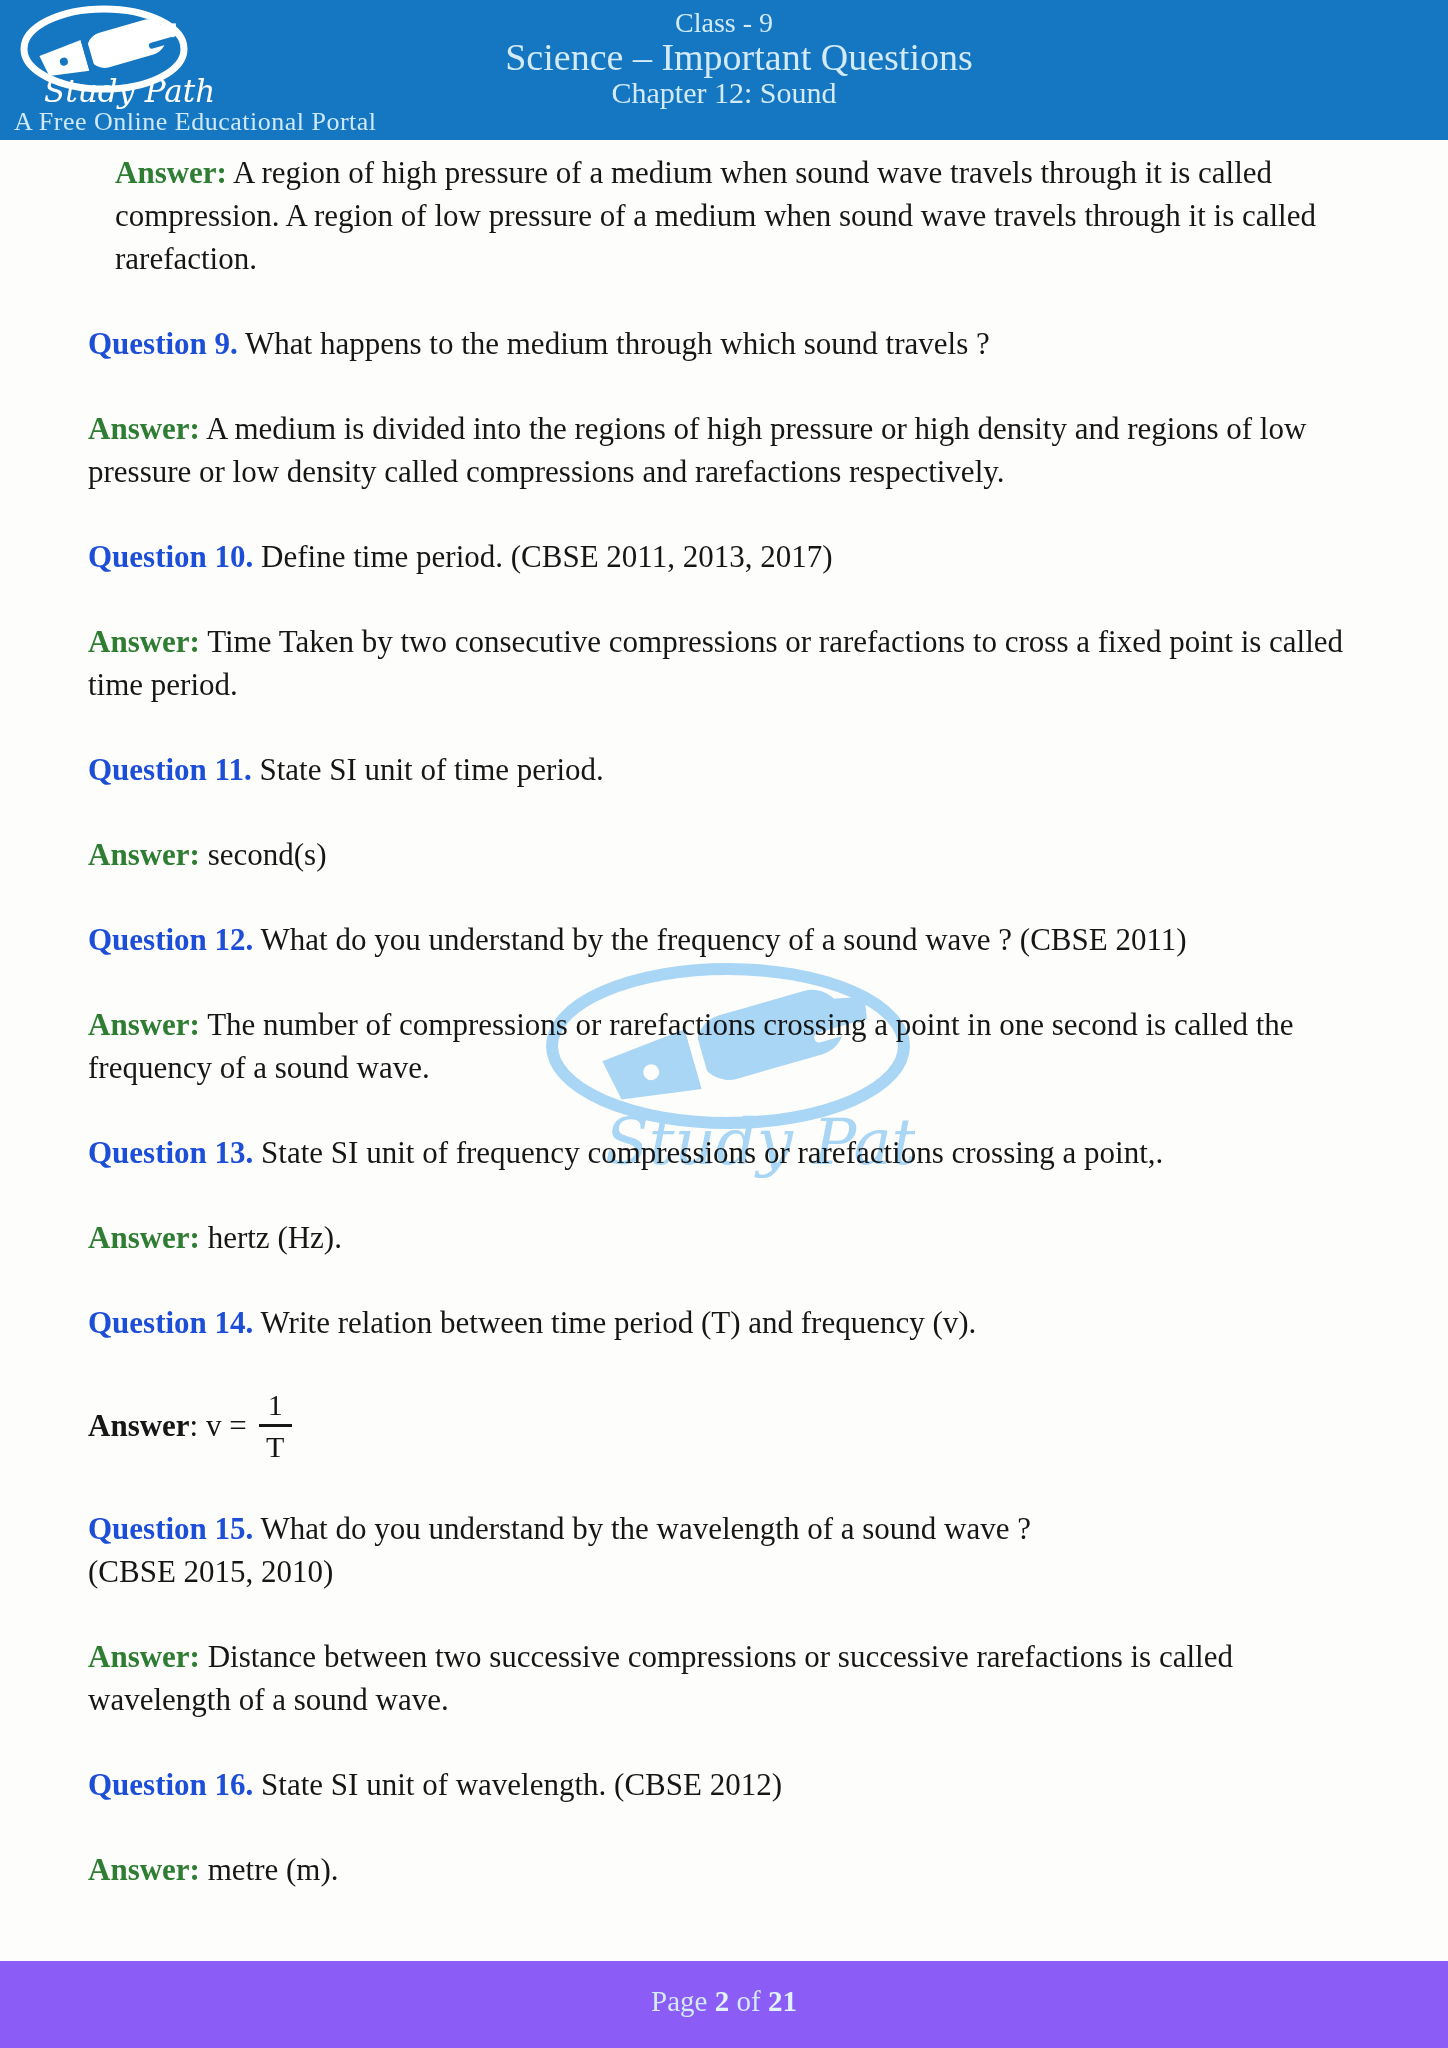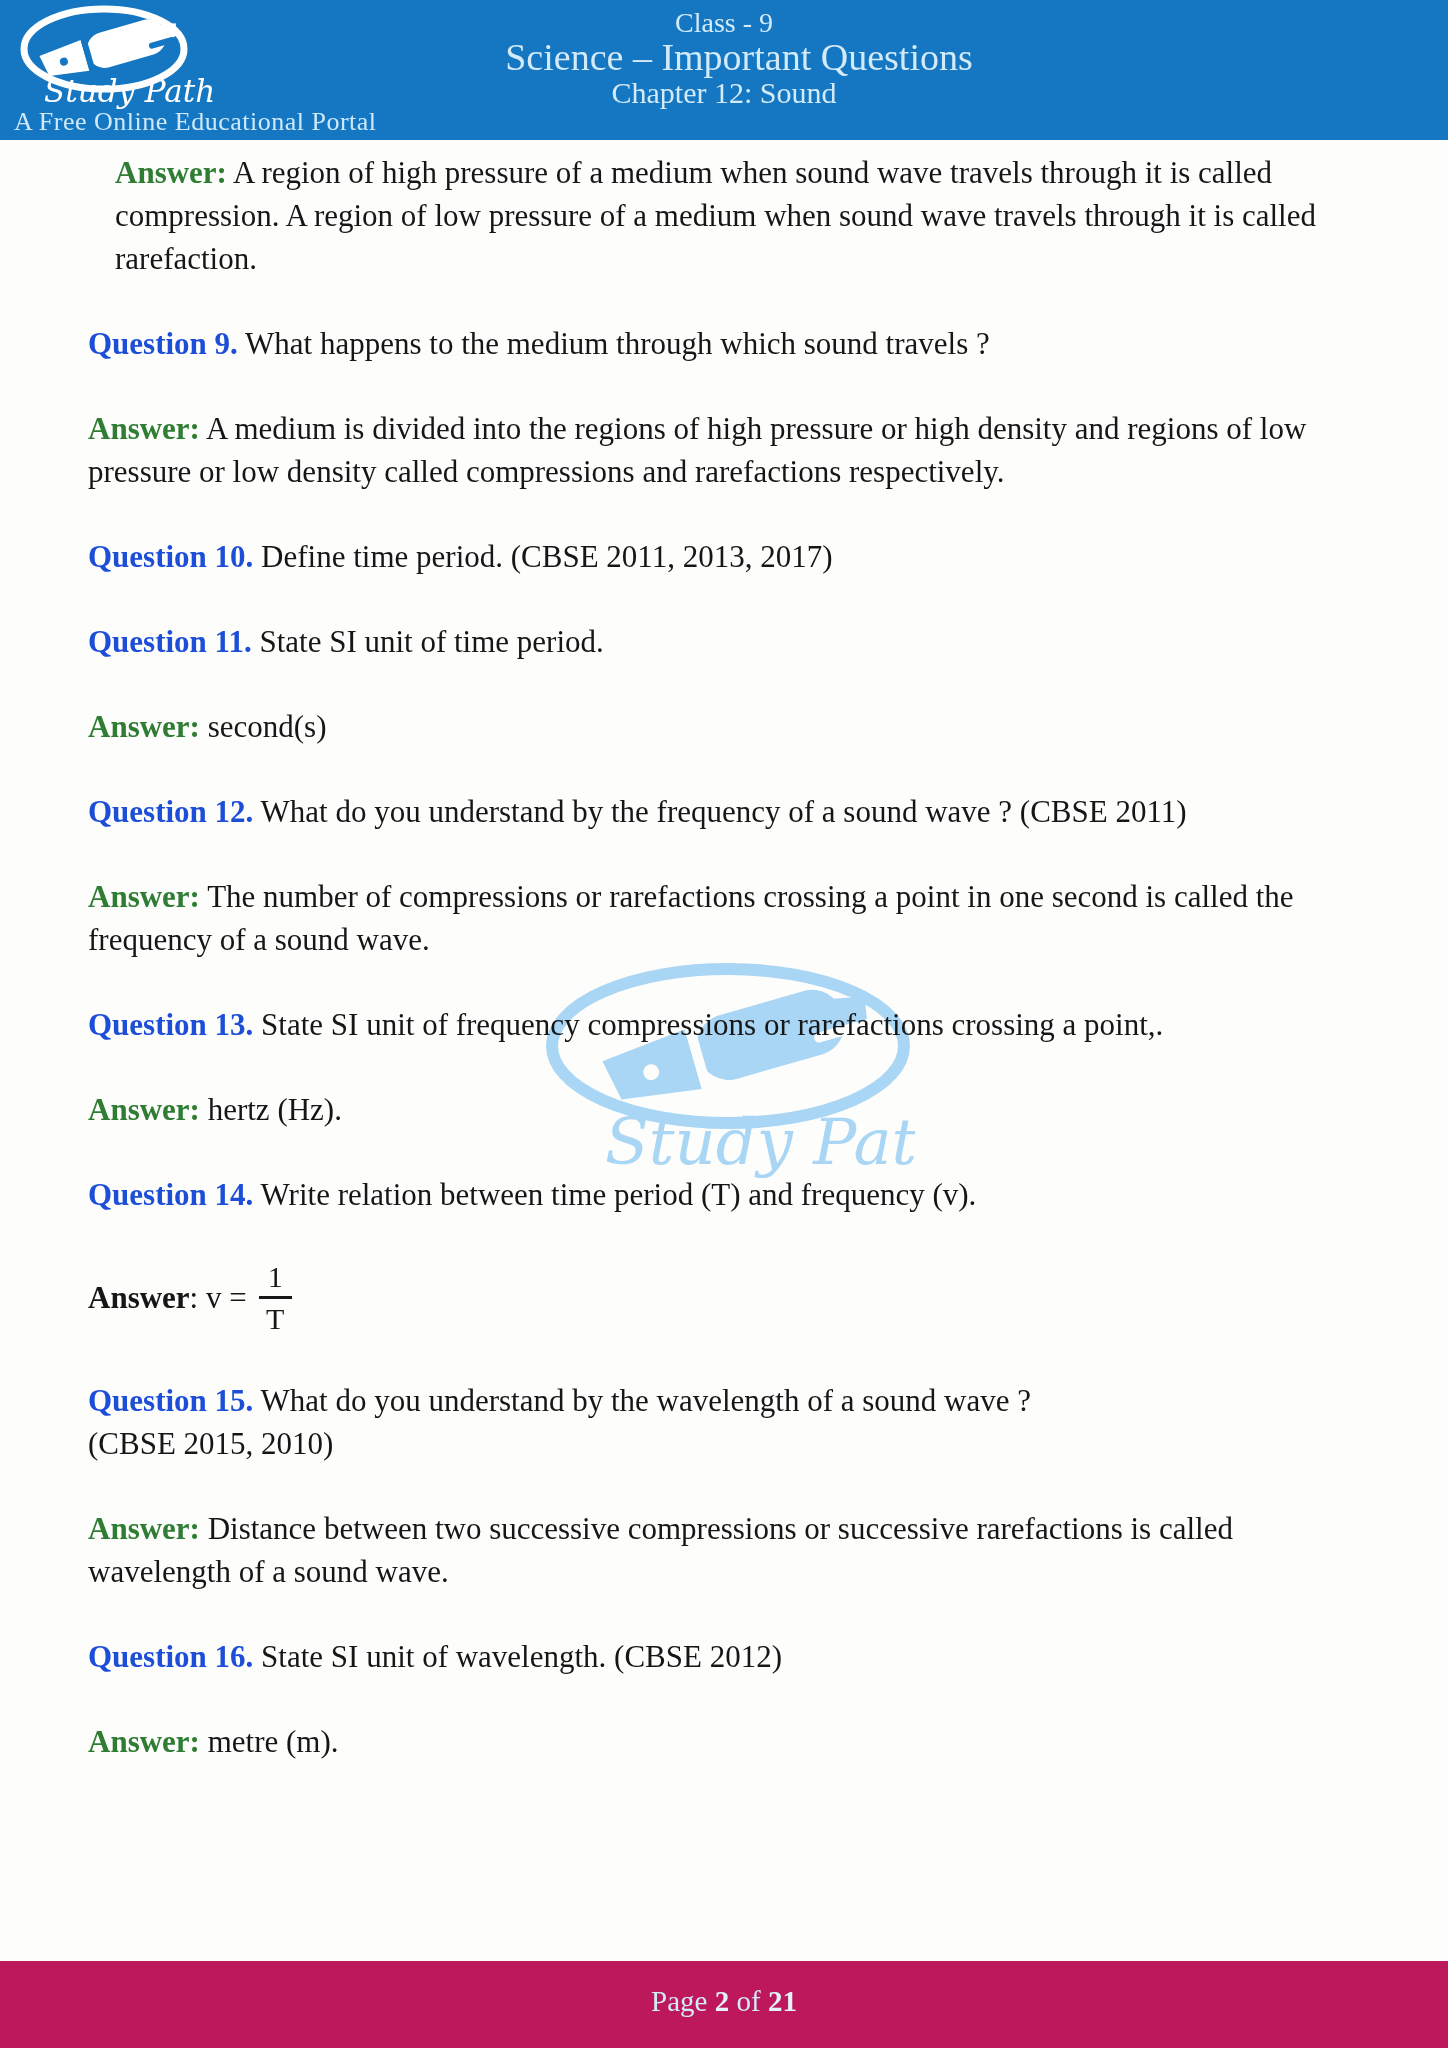--- a/index.html
+++ b/index.html
@@ -43,21 +43,21 @@
   .lhs{margin-right:12px;}
   .frac{
     display:inline-flex;flex-direction:column;align-items:center;
     font-size:30px;line-height:37px;vertical-align:middle;
   }
   .frac .num{border-bottom:3px solid #161616;padding:0 9px 1px 9px;}
   .frac .den{padding-top:1px;}
   
   footer{
     position:absolute;left:0;right:0;bottom:0;height:87px;box-sizing:border-box;
-    background:#be185d;color:#d3eaf8;text-align:center;
+    background:#8b5cf6;color:#d3eaf8;text-align:center;
     font-size:29px;padding-top:24px;z-index:3;
   }
   footer b{font-weight:bold;color:#e3f2fc;}
 </style>
 </head>
 <body>
 
 <header>
   <div class="logo-wrap">
     <svg class="logo-svg" width="214" height="108" viewBox="0 0 214 108">
@@ -94,20 +94,21 @@
     </g>
     <text x="62" y="202" font-size="64" font-style="italic" font-family="DejaVu Serif, serif" fill="#a9d6f4">Study Path</text>
   </svg>
 </div>
 
 <main>
     <p class="answer"><b class="alabel">Answer:</b> <span>A region of high pressure of a medium when sound wave travels through it is called compression. A region of low pressure of a medium when sound wave travels through it is called rarefaction.</span></p>
     <p class="question"><b class="qlabel">Question 9.</b> <span>What happens to the medium through which sound travels ?</span></p>
     <p class="answer"><b class="alabel">Answer:</b> <span>A medium is divided into the regions of high pressure or high density and regions of low pressure or low density called compressions and rarefactions respectively.</span></p>
     <p class="question"><b class="qlabel">Question 10.</b> <span>Define time period. (CBSE 2011, 2013, 2017)</span></p>
+    <p class="answer"><b class="alabel">Answer:</b> <span>Time Taken by two consecutive compressions or rarefactions to cross a fixed point is called time period.</span></p>
     <p class="question"><b class="qlabel">Question 11.</b> <span>State SI unit of time period.</span></p>
     <p class="answer"><b class="alabel">Answer:</b> <span>second(s)</span></p>
     <p class="question"><b class="qlabel">Question 12.</b> <span>What do you understand by the frequency of a sound wave ? (CBSE 2011)</span></p>
     <p class="answer"><b class="alabel">Answer:</b> <span>The number of compressions or rarefactions crossing a point in one second is called the frequency of a sound wave.</span></p>
     <p class="question"><b class="qlabel">Question 13.</b> <span>State SI unit of frequency compressions or rarefactions crossing a point,.</span></p>
     <p class="answer"><b class="alabel">Answer:</b> <span>hertz (Hz).</span></p>
     <p class="question"><b class="qlabel">Question 14.</b> <span>Write relation between time period (T) and frequency (v).</span></p>
     <p class="formula">
       <b class="flabel">Answer</b>
       <span class="lhs">: v =</span>

